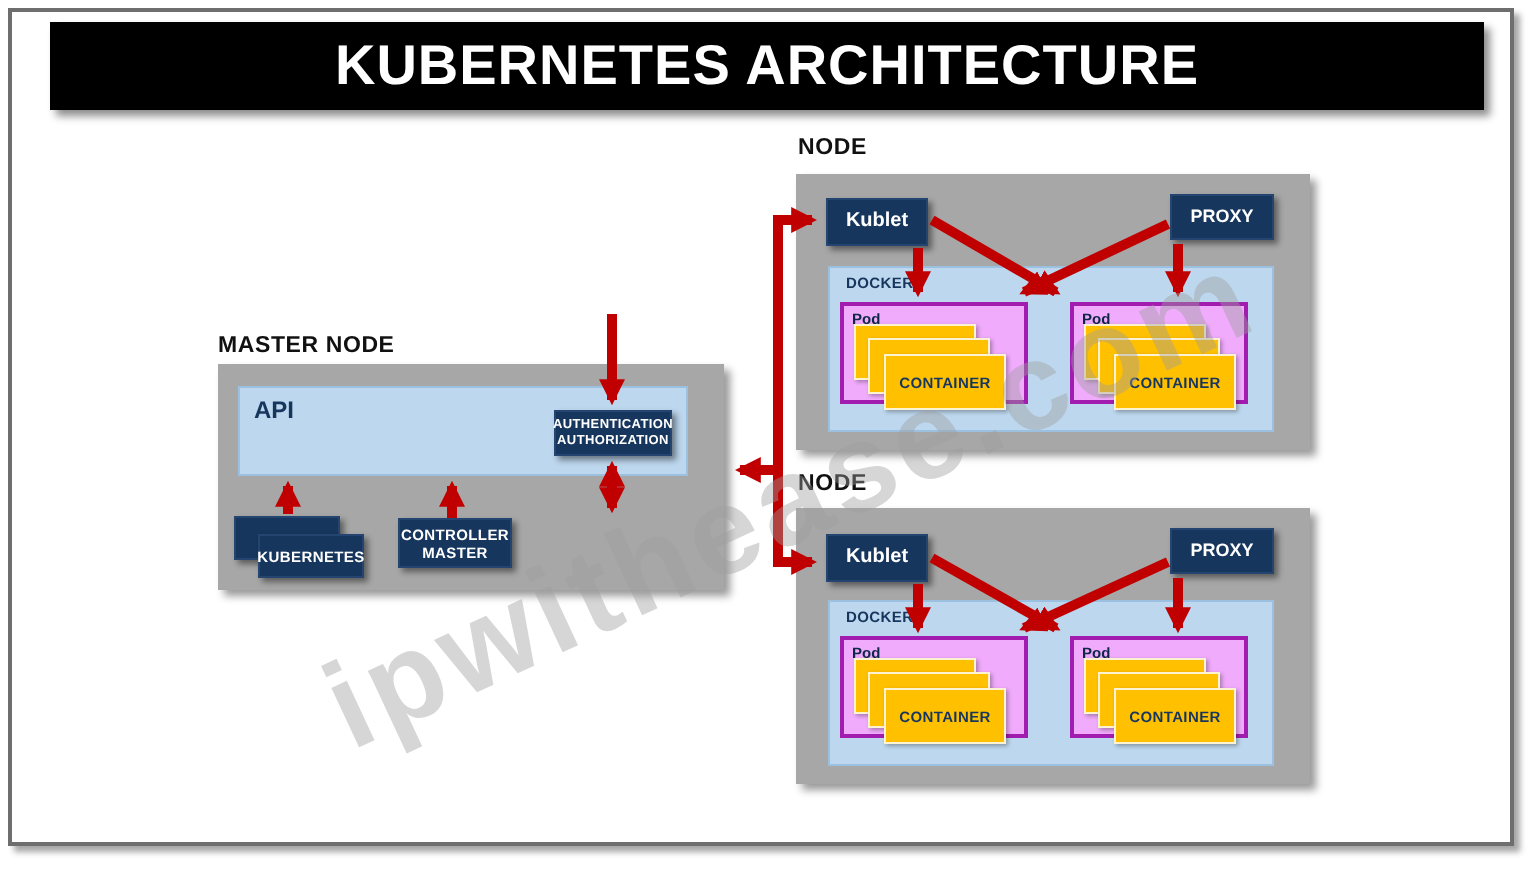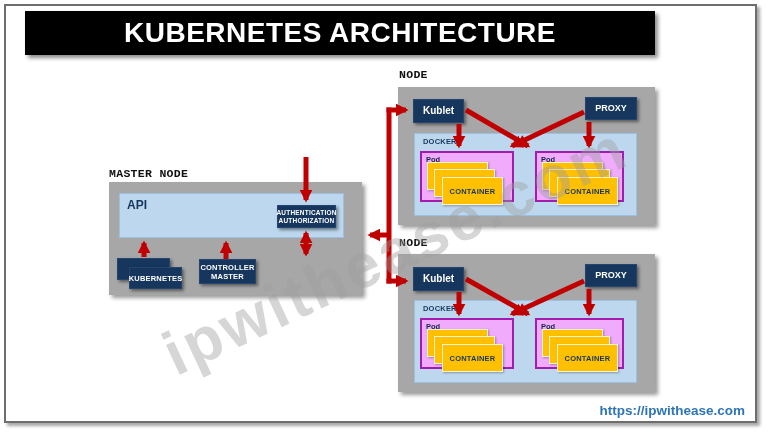--- a/index.html
+++ b/index.html
@@ -7,26 +7,26 @@
   .stage {
     position:relative; width:768px; height:437px; background:#ffffff;
     font-family:"Liberation Sans", sans-serif; overflow:hidden;
   }
   .frame {
     position:absolute; left:4px; top:4px; width:753px; height:419px;
     border:2px solid #6e6e6e; background:#ffffff;
     box-shadow:3px 3px 3px rgba(0,0,0,0.35);
   }
   .banner {
-    position:absolute; left:25px; top:11px; width:630px; height:44px;
+    position:absolute; left:25px; top:11px; width:717px; height:44px;
     background:#000000; color:#ffffff; display:flex; align-items:center; justify-content:center;
     font-weight:bold; font-size:28px; letter-spacing:0.5px;
     box-shadow:3px 3px 4px rgba(0,0,0,0.45); z-index:5;
   }
-  .sec-label { position:absolute; font-weight:bold; font-size:11.5px; color:#111; letter-spacing:0.3px; z-index:10;font-family:Liberation Mono, monospace; }
+  .sec-label { position:absolute; font-weight:bold; font-size:11.5px; color:#111; letter-spacing:0.3px; z-index:10; }
   .graybox { position:absolute; background:#a7a7a7; box-shadow:3px 3px 4px rgba(0,0,0,0.4); z-index:6; }
   .navy {
     position:absolute; background:#17365d; color:#fff; font-weight:bold;
     display:flex; flex-direction:column; align-items:center; justify-content:center;
     text-align:right; line-height:1.2; box-shadow:2px 2px 3px rgba(0,0,0,0.45);
     border:1px solid #24456f;
   }
   .lightblue { position:absolute; background:#bdd7ee; border:1px solid #9cc0e0; }
   .api-label { position:absolute; left:7px; top:4px; color:#17365d; font-weight:bold; font-size:12px; }
   .inner-label { position:absolute; left:8px; top:3px; color:#17365d; font-weight:bold; font-size:7.5px; letter-spacing:0.2px; }
@@ -163,14 +163,13 @@
       <line x1="589" y1="122" x2="589" y2="146" marker-end="url(#ah)"></line>
       <line x1="459" y1="292" x2="459" y2="314" marker-end="url(#ah)"></line>
       <line x1="466" y1="279" x2="528" y2="314" marker-end="url(#ah)"></line>
       <line x1="584" y1="281" x2="512" y2="314" marker-end="url(#ah)"></line>
       <line x1="589" y1="289" x2="589" y2="314" marker-end="url(#ah)"></line>
     </g>
   </svg>
 
   <div class="watermark">ipwithease.com</div>
 
-  <div class="footer-url">https://ipwithease.com</div>
 </div>
 
 </body></html>

